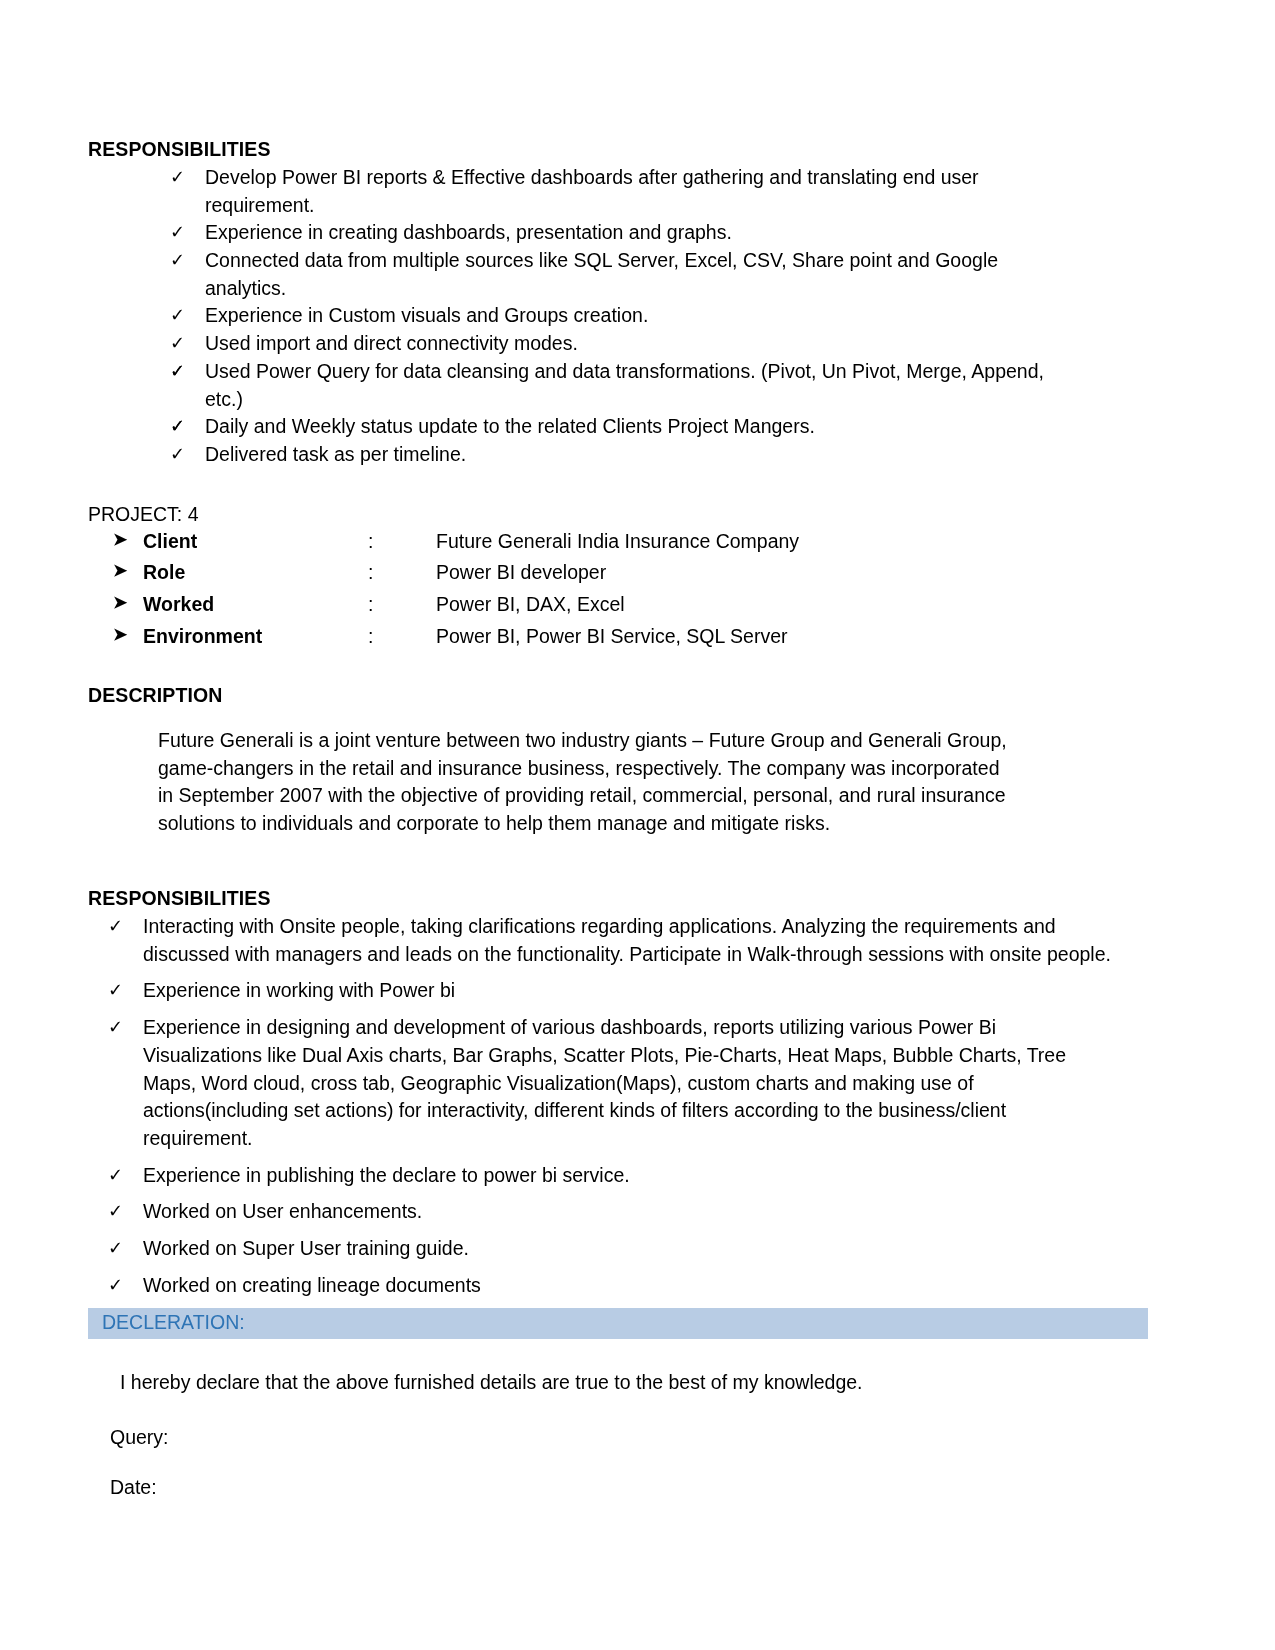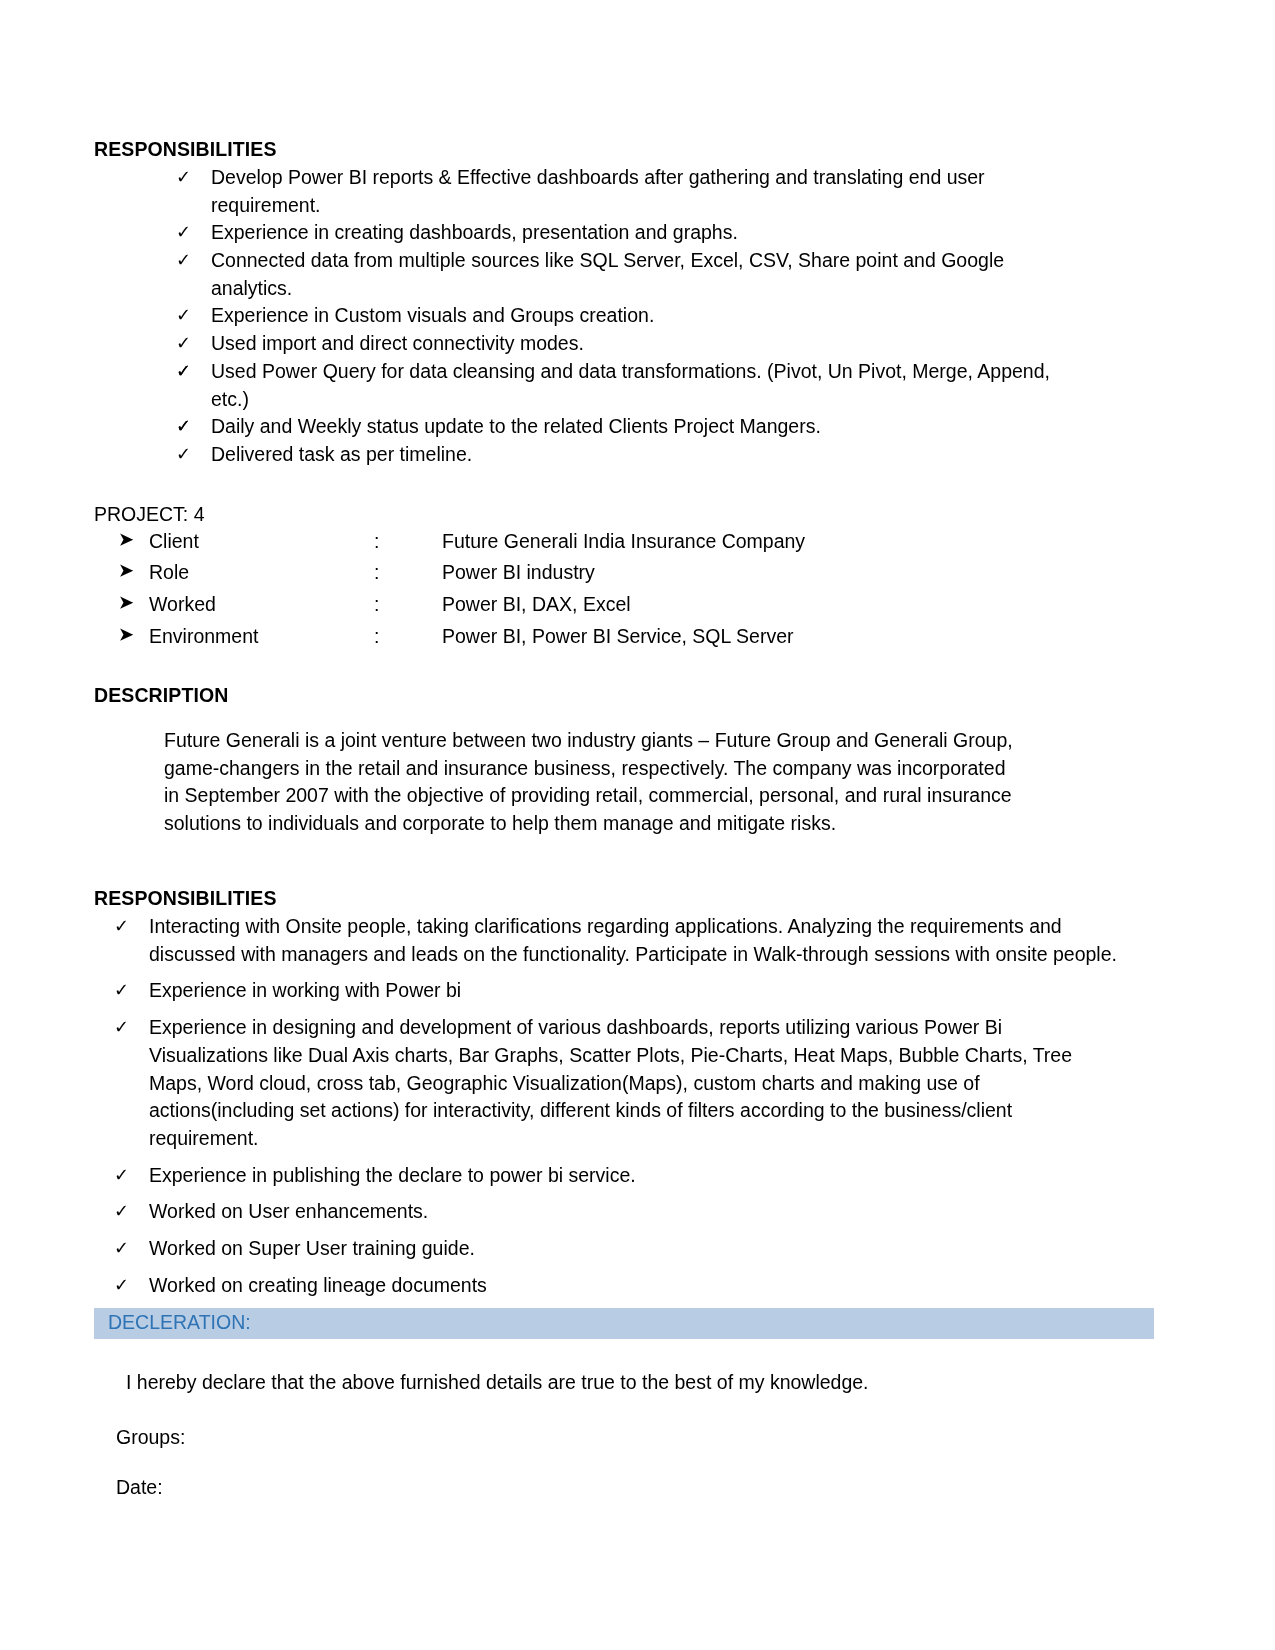--- a/index.html
+++ b/index.html
@@ -11,21 +11,21 @@
     position: relative;
     width: 1275px;
     height: 1650px;
     background: #ffffff;
     font-family: "Liberation Sans", sans-serif;
     color: #000000;
     overflow: hidden;
   }
   .content {
     position: absolute;
-    left: 94px;
+    left: 88px;
     top: 138px;
     width: 1060px;
   }
 
   .section-heading {
     font-size: 19.5px;
     line-height: 1.18;
     color: #000;
     margin: 0 0 3px 0;
     letter-spacing: 0.1px;
@@ -84,21 +84,21 @@
     vertical-align: top;
     line-height: 1.42;
   }
   td.pt-arrow {
     width: 30px;
     font-size: 17px;
     font-weight: bold;
   }
   td.pt-label {
     width: 225px;
-    font-weight: normal;
+    font-weight: bold;
   }
   td.pt-colon {
     width: 68px;
   }
   td.pt-value {
     font-weight: normal;
   }
 
   
   .description-body {
@@ -198,21 +198,21 @@
         <tr>
           <td class="pt-arrow">➤</td>
           <td class="pt-label">Client</td>
           <td class="pt-colon">:</td>
           <td class="pt-value">Future Generali India Insurance Company</td>
         </tr>
         <tr>
           <td class="pt-arrow">➤</td>
           <td class="pt-label">Role</td>
           <td class="pt-colon">:</td>
-          <td class="pt-value">Power BI industry</td>
+          <td class="pt-value">Power BI developer</td>
         </tr>
         <tr>
           <td class="pt-arrow">➤</td>
           <td class="pt-label">Worked</td>
           <td class="pt-colon">:</td>
           <td class="pt-value">Power BI, DAX, Excel</td>
         </tr>
         <tr>
           <td class="pt-arrow">➤</td>
           <td class="pt-label">Environment</td>
@@ -261,18 +261,18 @@
         <span>Worked on creating lineage documents</span>
       </li>
     </ul>
 
     <div class="declaration-banner">
       <span class="dec-text">DECLERATION:</span>
     </div>
 
     <p class="declare-line">I hereby declare that the above furnished details are true to the best of my knowledge.</p>
 
-    <p class="place-line">Groups:</p>
+    <p class="place-line">Query:</p>
 
     <p class="date-line">Date:</p>
 
   </div>
 </div>
 
 </body></html>

